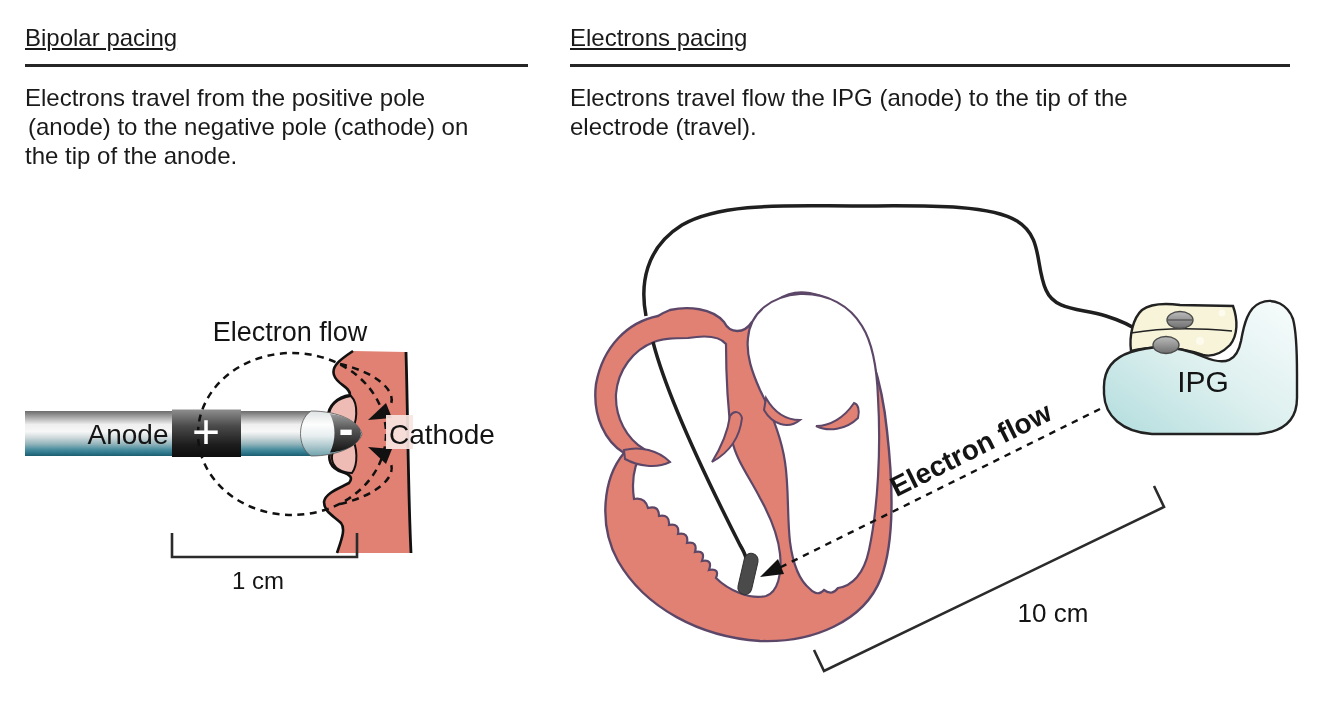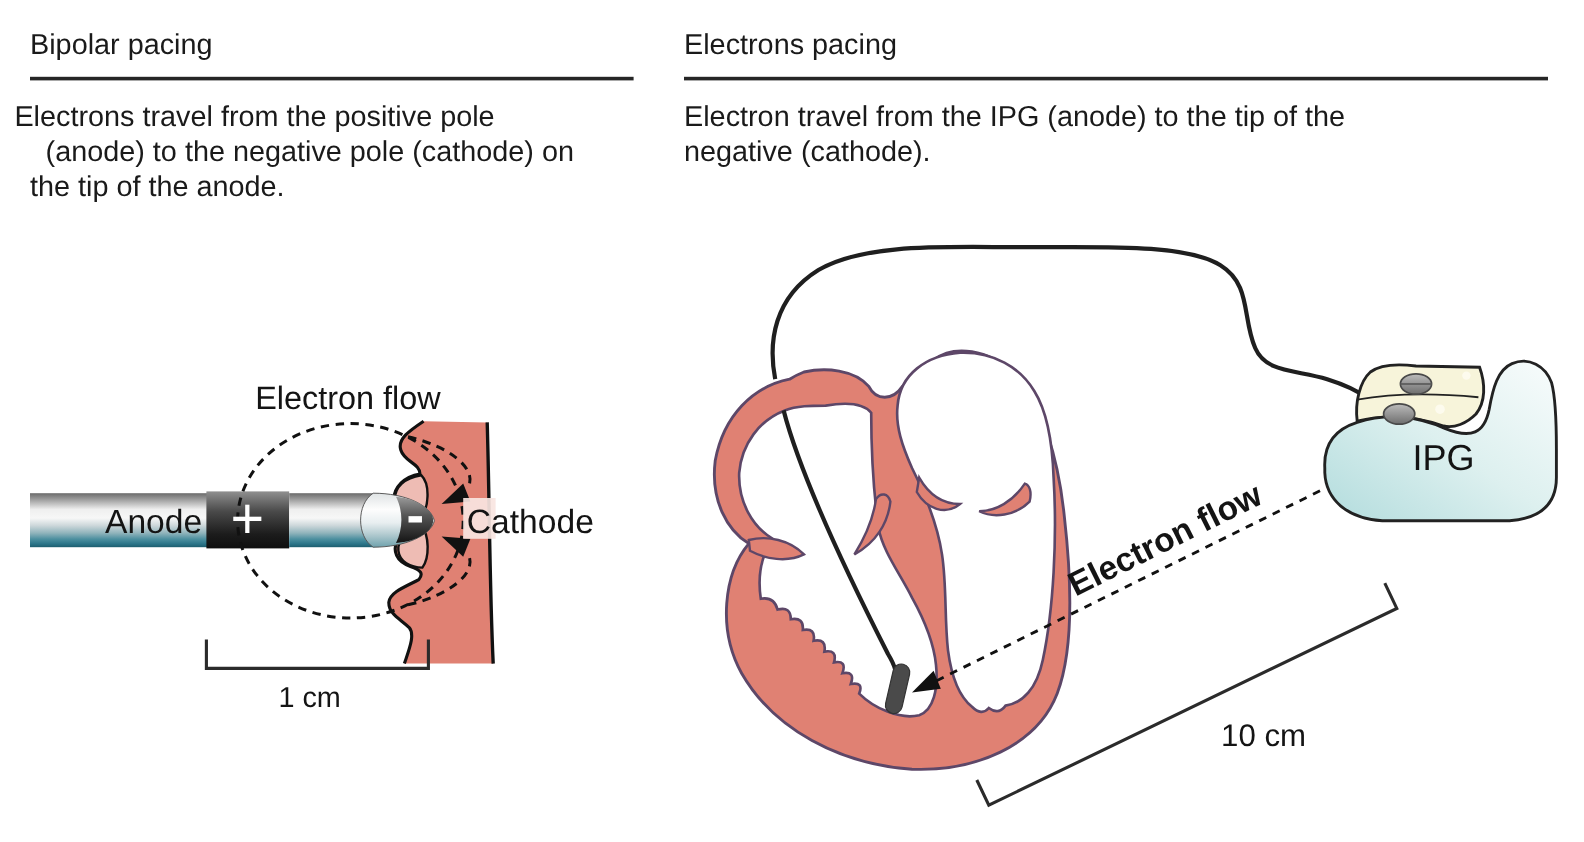--- a/index.html
+++ b/index.html
@@ -1,39 +1,39 @@
 <!DOCTYPE html>
 <html><head>
 <meta charset="utf-8">
 <style>
   html,body{margin:0;padding:0;}
   body{
     width:1320px;height:702px;background:#ffffff;position:relative;overflow:hidden;
     font-family:"Liberation Sans", sans-serif;color:#1a1a1a;
   }
-  .panel-title{position:absolute;font-size:24px;white-space:nowrap;}
+  .panel-title{position:absolute;font-size:24px;white-space:nowrap;text-decoration:underline;}
   .rule{position:absolute;height:3px;background:#262626;}
   .desc-line{position:absolute;font-size:24px;white-space:nowrap;}
   svg{position:absolute;}
   svg text{font-family:"Liberation Sans", sans-serif;}
   .lbl{fill:#141414;}
 </style>
 </head>
 <body>
 
 <div class="panel-title" style="left:25px;top:24px">Bipolar pacing</div>
 <div class="rule" style="left:25px;top:64px;width:503px"></div>
-<div class="desc-line" style="left:12px;top:84px">Electrons travel from the positive pole</div>
-<div class="desc-line" style="left:38px;top:113px">(anode) to the negative pole (cathode) on</div>
+<div class="desc-line" style="left:25px;top:84px">Electrons travel from the positive pole</div>
+<div class="desc-line" style="left:28px;top:113px">(anode) to the negative pole (cathode) on</div>
 <div class="desc-line" style="left:25px;top:142px">the tip of the anode.</div>
 
 <div class="panel-title" style="left:570px;top:24px">Electrons pacing</div>
 <div class="rule" style="left:570px;top:64px;width:720px"></div>
-<div class="desc-line" style="left:570px;top:84px">Electron travel from the IPG (anode) to the tip of the</div>
-<div class="desc-line" style="left:570px;top:113px">negative (cathode).</div>
+<div class="desc-line" style="left:570px;top:84px">Electrons travel flow the IPG (anode) to the tip of the</div>
+<div class="desc-line" style="left:570px;top:113px">electrode (travel).</div>
 
 <svg style="left:0;top:300px" width="540" height="340" viewBox="0 300 540 340">
   <defs>
     <linearGradient id="metal" x1="0" y1="0" x2="0" y2="1">
       <stop offset="0" stop-color="#6b6b6b"></stop>
         <stop offset="0.14" stop-color="#a8a8a8"></stop>
       <stop offset="0.30" stop-color="#efefef"></stop>
         <stop offset="0.46" stop-color="#f7f7f7"></stop>
       <stop offset="0.60" stop-color="#ccd7da"></stop>
         <stop offset="0.74" stop-color="#8fb3bb"></stop>

